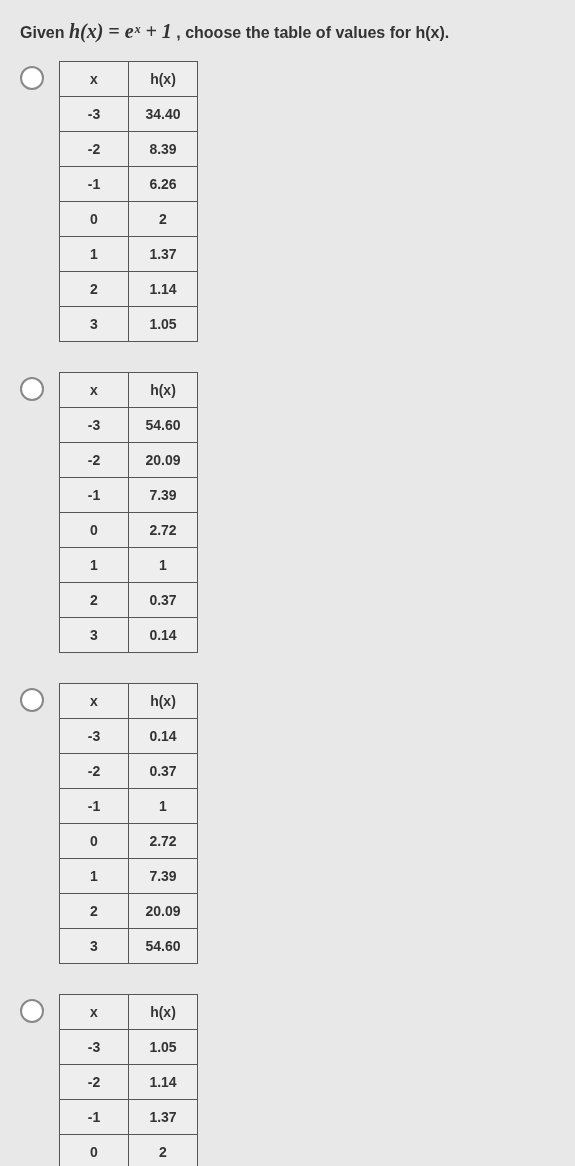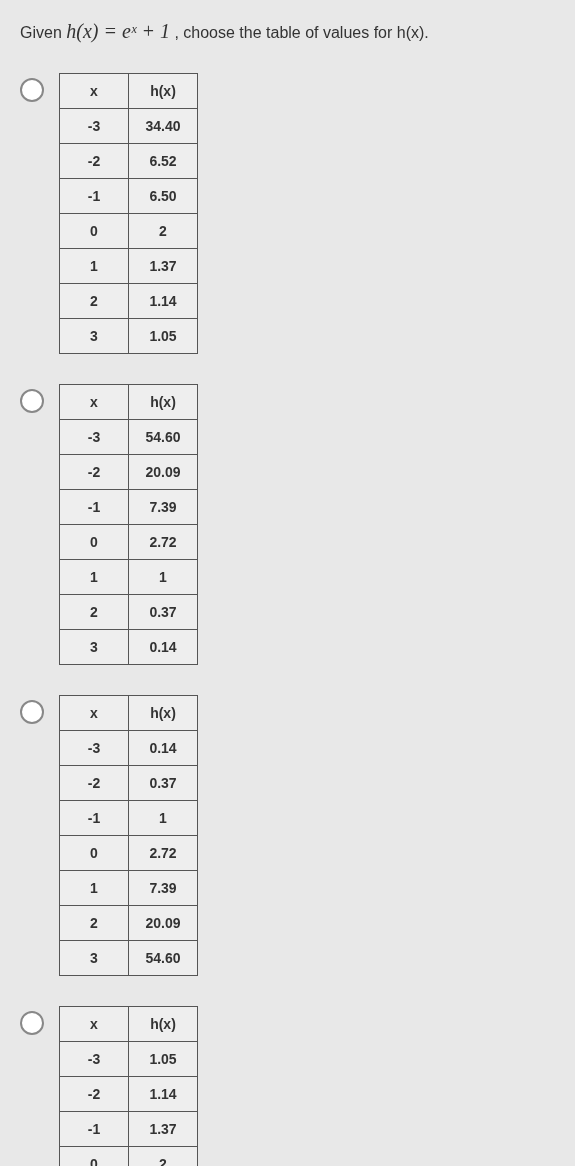--- a/index.html
+++ b/index.html
@@ -6,22 +6,22 @@
     margin: 0;
     padding: 20px;
     font-family: Arial, sans-serif;
     background: #e8e8e8;
     width: 575px;
     box-sizing: border-box;
   }
   .question {
     font-size: 16px;
     color: #333;
-    margin-bottom: 30px;
-    font-weight: normal;
+    margin-bottom: 18px;
+    font-weight: bold;
   }
   .question .formula {
     font-family: 'Times New Roman', serif;
     font-style: italic;
     font-size: 20px;
   }
   .option {
     display: flex;
     align-items: flex-start;
     margin-bottom: 30px;
@@ -70,25 +70,25 @@
         <tr>
       <th>x</th>
       <th>h(x)</th>
     </tr>
     <tr>
           <td>-3</td>
           <td>34.40</td>
         </tr>
     <tr>
           <td>-2</td>
-          <td>6.52</td>
-        </tr>
-    <tr>
-          <td>-1</td>
-          <td>6.50</td>
+          <td>8.39</td>
+        </tr>
+    <tr>
+          <td>-1</td>
+          <td>6.26</td>
         </tr>
     <tr>
           <td>0</td>
           <td>2</td>
         </tr>
     <tr>
           <td>1</td>
           <td>1.37</td>
         </tr>
     <tr>

